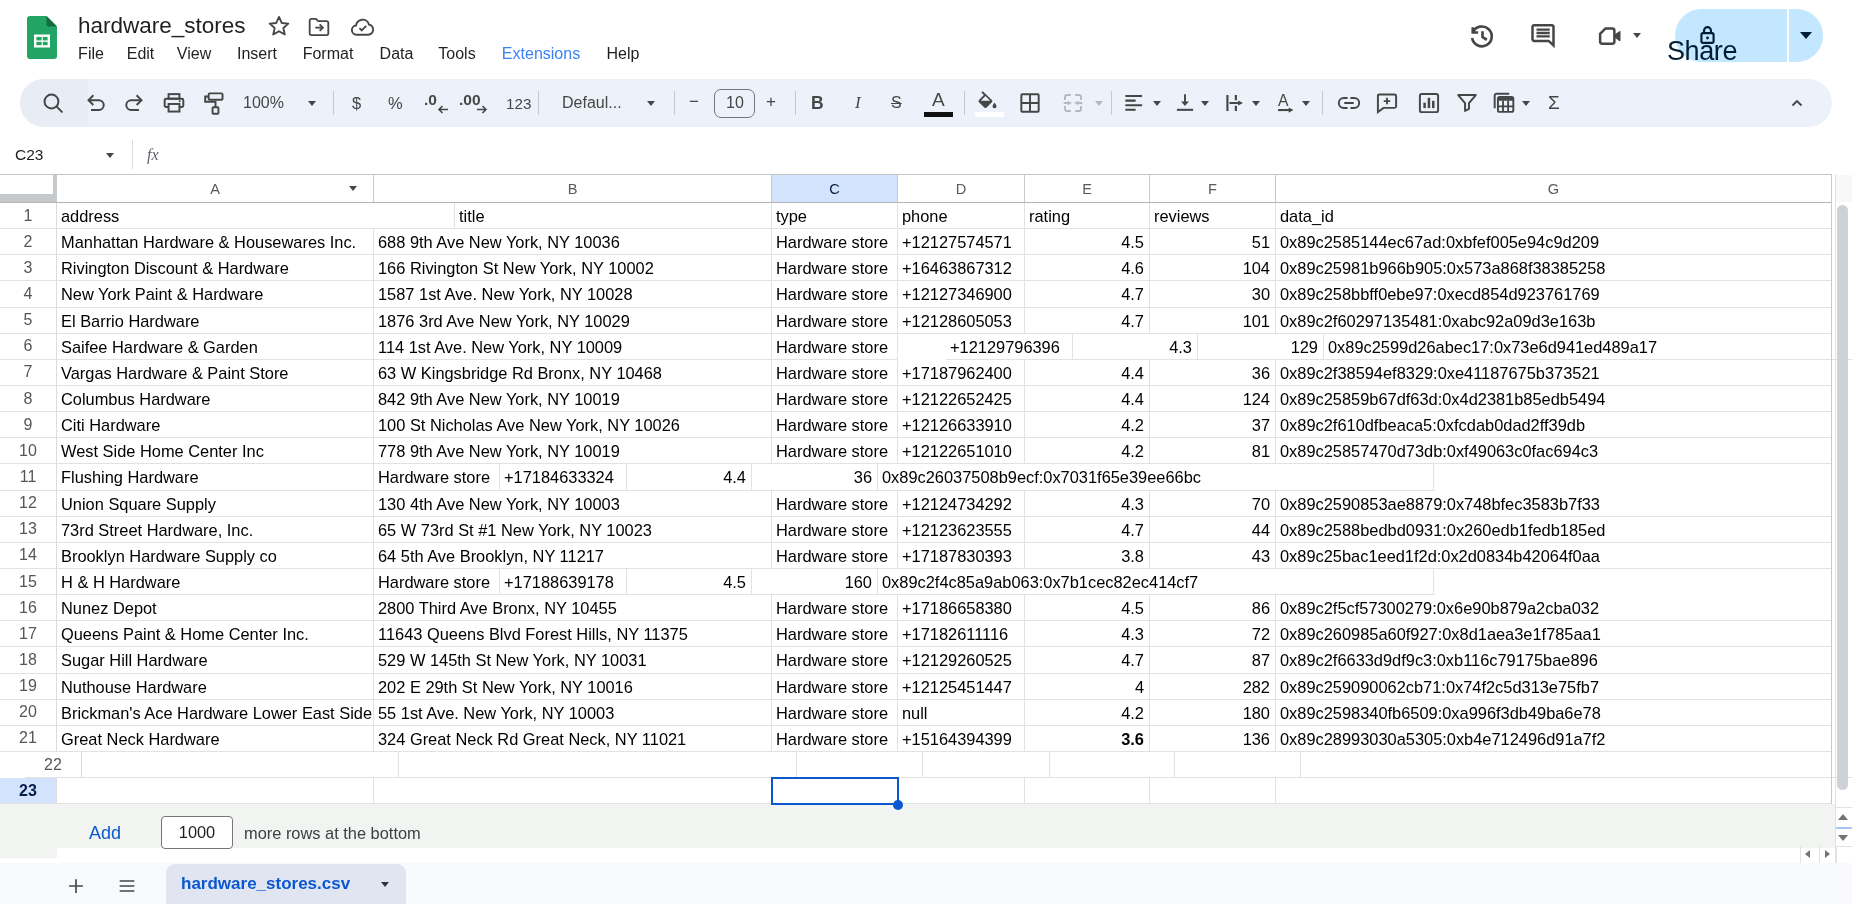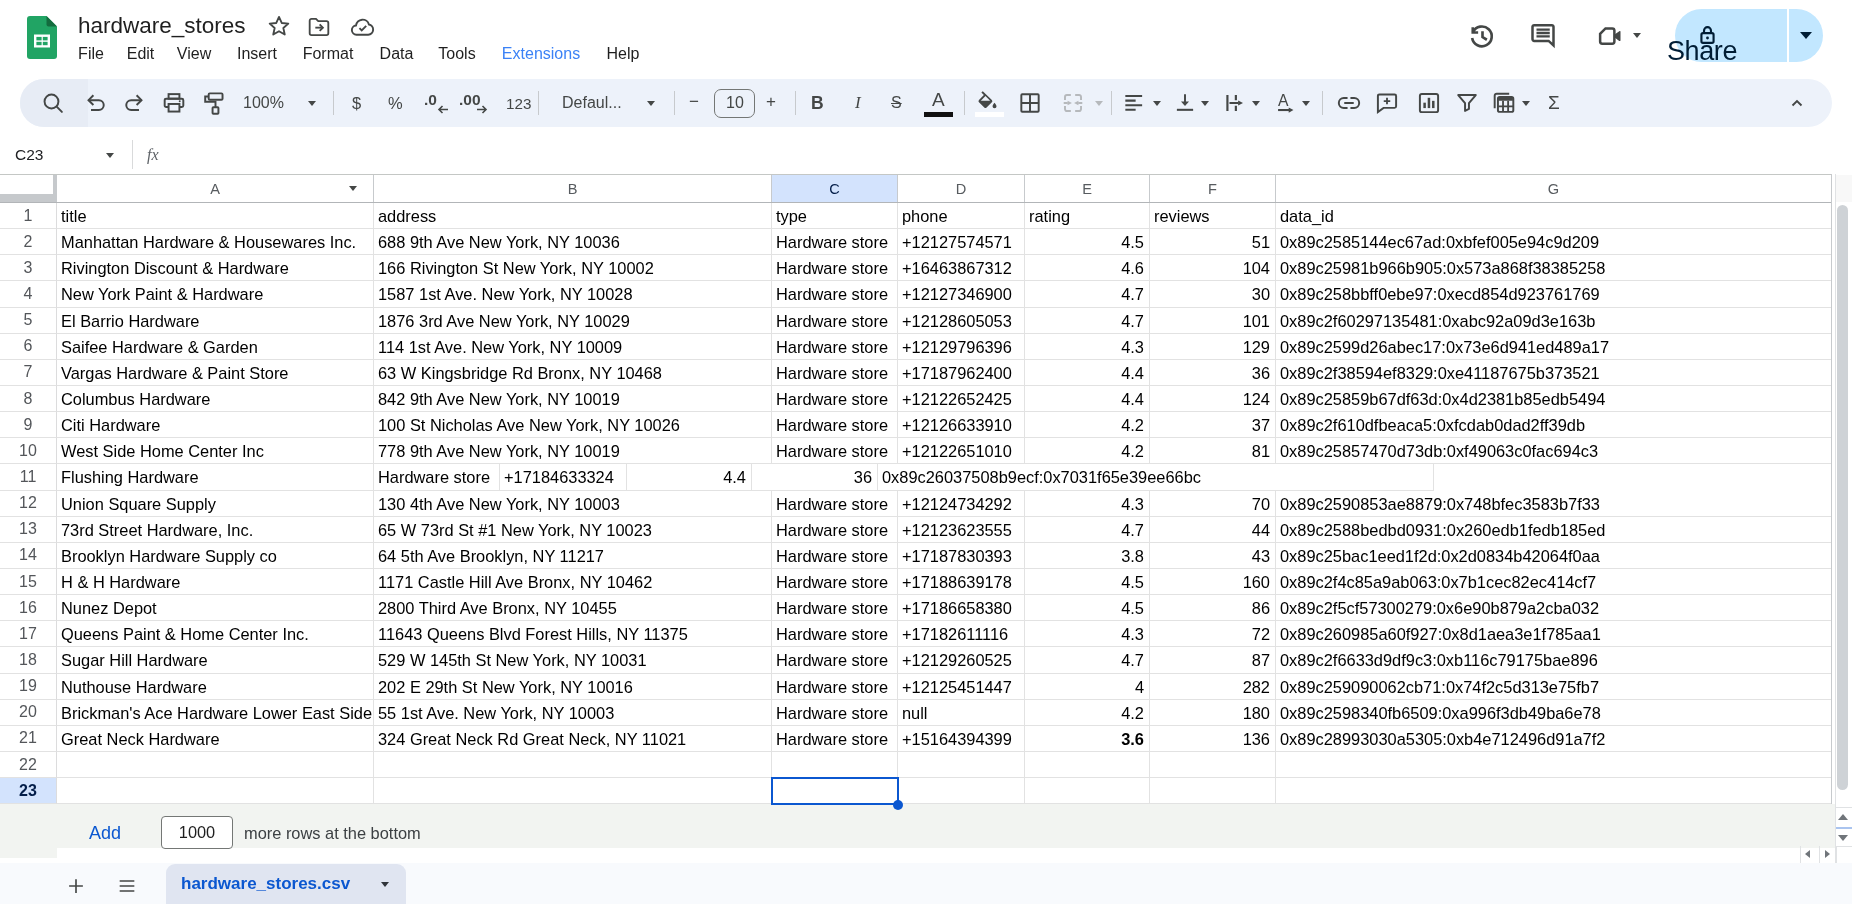--- a/index.html
+++ b/index.html
@@ -206,22 +206,22 @@
 <div class="hcell" style="left:772px;width:126px;background:#d3e3fd;color:#041e49;">C</div>
 <div class="hcell" style="left:898px;width:127px;">D</div>
 <div class="hcell" style="left:1025px;width:125px;">E</div>
 <div class="hcell" style="left:1150px;width:126px;">F</div>
 <div class="hcell" style="left:1276px;width:556px;">G</div>
 <div class="car" style="left:349px;top:186px;"></div>
 <div class="a" style="left:0;top:202px;width:1832px;height:1px;background:#b2b5b8;"></div>
 <div class="a" style="left:0;top:203px;">
 <div class="row" style="height:26.15px;">
       <div class="rh" style="">1</div>
+      <div class="cell" style="width:398px;">address</div>
       <div class="cell" style="width:317px;">title</div>
-      <div class="cell" style="width:398px;">address</div>
       <div class="cell" style="width:126px;">type</div>
       <div class="cell" style="width:127px;">phone</div>
       <div class="cell" style="width:125px;">rating</div>
       <div class="cell" style="width:126px;">reviews</div>
       <div class="cell" style="width:556px;">data_id</div>
     </div>
 <div class="row" style="height:26.15px;">
       <div class="rh" style="">2</div>
       <div class="cell" style="width:317px;">Manhattan Hardware &amp; Housewares Inc.</div>
       <div class="cell" style="width:398px;">688 9th Ave New York, NY 10036</div>
@@ -259,21 +259,21 @@
       <div class="cell" style="width:127px;">+12128605053</div>
       <div class="cell num" style="width:125px;">4.7</div>
       <div class="cell num" style="width:126px;">101</div>
       <div class="cell" style="width:556px;">0x89c2f60297135481:0xabc92a09d3e163b</div>
     </div>
 <div class="row" style="height:26.15px;">
       <div class="rh" style="">6</div>
       <div class="cell" style="width:317px;">Saifee Hardware &amp; Garden</div>
       <div class="cell" style="width:398px;">114 1st Ave. New York, NY 10009</div>
       <div class="cell" style="width:126px;">Hardware store</div>
-      <div class="cell" style="width:127px;">+12129796396</div>
+      <div class="cell" style="width:127px;margin-left:48px;">+12129796396</div>
       <div class="cell num" style="width:125px;">4.3</div>
       <div class="cell num" style="width:126px;">129</div>
       <div class="cell" style="width:556px;">0x89c2599d26abec17:0x73e6d941ed489a17</div>
     </div>
 <div class="row" style="height:26.15px;">
       <div class="rh" style="">7</div>
       <div class="cell" style="width:317px;">Vargas Hardware &amp; Paint Store</div>
       <div class="cell" style="width:398px;">63 W Kingsbridge Rd Bronx, NY 10468</div>
       <div class="cell" style="width:126px;">Hardware store</div>
       <div class="cell" style="width:127px;">+17187962400</div>
@@ -346,21 +346,20 @@
       <div class="cell" style="width:398px;">64 5th Ave Brooklyn, NY 11217</div>
       <div class="cell" style="width:126px;">Hardware store</div>
       <div class="cell" style="width:127px;">+17187830393</div>
       <div class="cell num" style="width:125px;">3.8</div>
       <div class="cell num" style="width:126px;">43</div>
       <div class="cell" style="width:556px;text-align:center;">0x89c25bac1eed1f2d:0x2d0834b42064f0aa</div>
     </div>
 <div class="row" style="height:26.15px;">
       <div class="rh" style="">15</div>
       <div class="cell" style="width:317px;">H &amp; H Hardware</div>
-      <div class="cell" style="width:398px;">1171 Castle Hill Ave Bronx, NY 10462</div>
       <div class="cell" style="width:126px;">Hardware store</div>
       <div class="cell" style="width:127px;">+17188639178</div>
       <div class="cell num" style="width:125px;">4.5</div>
       <div class="cell num" style="width:126px;">160</div>
       <div class="cell" style="width:556px;">0x89c2f4c85a9ab063:0x7b1cec82ec414cf7</div>
     </div>
 <div class="row" style="height:26.15px;">
       <div class="rh" style="">16</div>
       <div class="cell" style="width:317px;">Nunez Depot</div>
       <div class="cell" style="width:398px;">2800 Third Ave Bronx, NY 10455</div>
@@ -413,21 +412,21 @@
 <div class="row" style="height:26.15px;">
       <div class="rh" style="">21</div>
       <div class="cell" style="width:317px;">Great Neck Hardware</div>
       <div class="cell" style="width:398px;">324 Great Neck Rd Great Neck, NY 11021</div>
       <div class="cell" style="width:126px;">Hardware store</div>
       <div class="cell" style="width:127px;">+15164394399</div>
       <div class="cell num" style="width:125px;font-weight:bold;">3.6</div>
       <div class="cell num" style="width:126px;">136</div>
       <div class="cell" style="width:556px;">0x89c28993030a5305:0xb4e712496d91a7f2</div>
     </div>
-<div class="row" style="height:26.15px;">
+<div class="row" style="height:26.15px;padding-left:25px;">
       <div class="rh" style="">22</div>
       <div class="cell" style="width:317px;"></div>
       <div class="cell" style="width:398px;"></div>
       <div class="cell" style="width:126px;"></div>
       <div class="cell" style="width:127px;"></div>
       <div class="cell num" style="width:125px;"></div>
       <div class="cell num" style="width:126px;"></div>
       <div class="cell" style="width:556px;"></div>
     </div>
 <div class="row" style="height:26.15px;align-items:center;">

